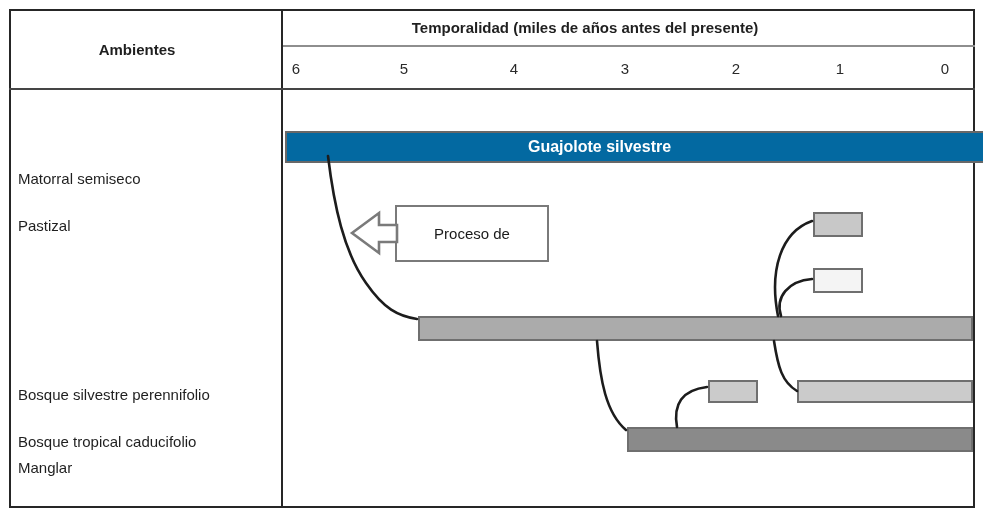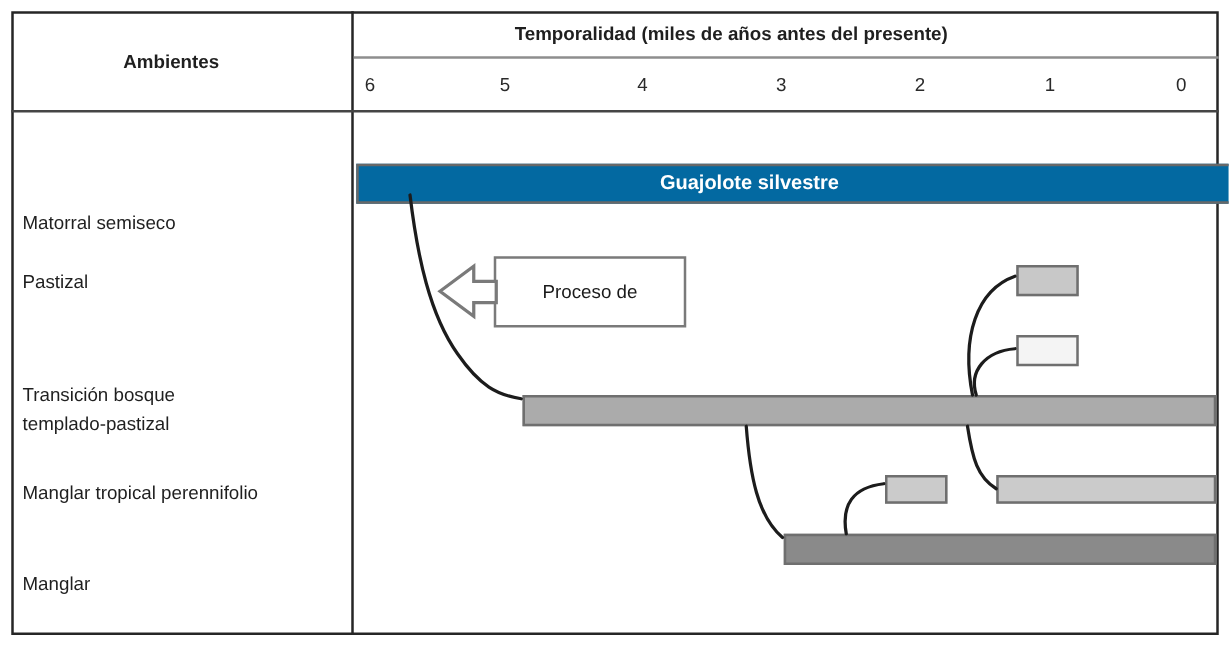--- a/index.html
+++ b/index.html
@@ -104,22 +104,22 @@
   <span class="abs tick" style="left:296px">6</span>
   <span class="abs tick" style="left:404px">5</span>
   <span class="abs tick" style="left:514px">4</span>
   <span class="abs tick" style="left:625px">3</span>
   <span class="abs tick" style="left:736px">2</span>
   <span class="abs tick" style="left:840px">1</span>
   <span class="abs tick" style="left:945px">0</span>
 
   <div class="abs row-label" style="top:167px">Matorral semiseco</div>
   <div class="abs row-label" style="top:214px">Pastizal</div>
-  <div class="abs row-label wrap" style="top:305px">Transición bosque templado-pastizal</div>
-  <div class="abs row-label" style="top:383px">Manglar tropical perennifolio</div>
+  <div class="abs row-label" style="top:383px">Bosque silvestre perennifolio</div>
+  <div class="abs row-label" style="top:430px">Bosque tropical caducifolio</div>
   <div class="abs row-label" style="top:456px">Manglar</div>
 
   <div class="abs bar bar-guajolote">
     <span class="bar-label">Guajolote silvestre</span>
   </div>
   <div class="abs bar box-pastizal"></div>
   <div class="abs bar box-semiseco"></div>
   <div class="abs bar bar-transicion"></div>
   <div class="abs bar box-perenn"></div>
   <div class="abs bar bar-perenn"></div>

